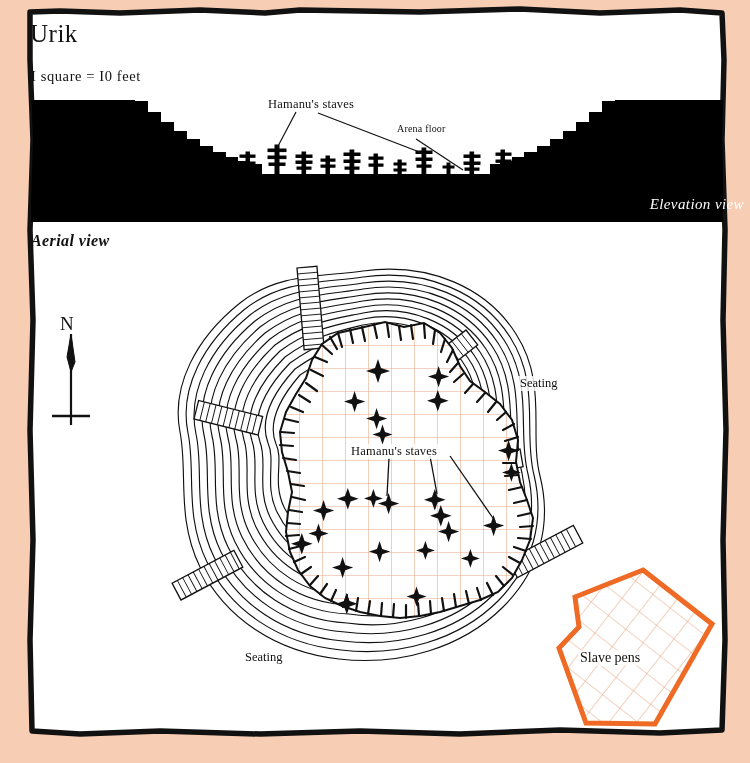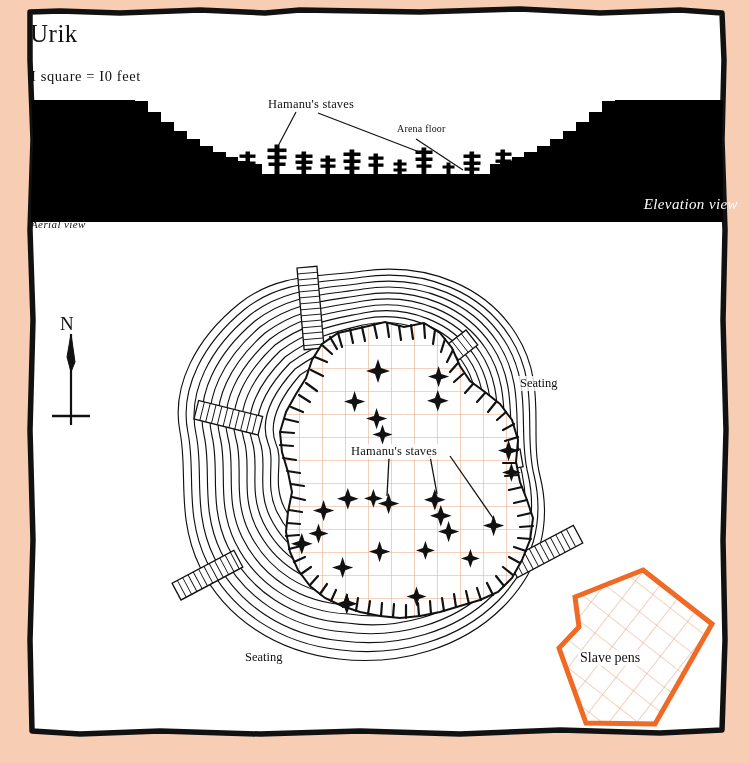--- a/index.html
+++ b/index.html
@@ -12,22 +12,22 @@
     position:relative;
   }
   #map-root{position:absolute;inset:0;width:750px;height:763px;}
   .layer{position:absolute;inset:0;width:750px;height:763px;}
   svg.layer{display:block;}
 
   
   .txt{position:absolute;white-space:nowrap;font-family:"Liberation Serif", serif;color:#111;}
   #page-title{left:30px;top:20px;font-size:25px;letter-spacing:.5px;}
   #scale-note{left:31px;top:52px;font-size:14.5px;letter-spacing:.6px;margin-top:16px;}
-  #elevation-view-label{right:12px;top:196px;font-size:15px;font-style:italic;color:#ffffff;letter-spacing:.4px;}
-  #aerial-view-label{left:31px;top:218px;font-size:11px;font-style:italic;letter-spacing:.4px;}
+  #elevation-view-label{right:6px;top:196px;font-size:15px;font-style:italic;color:#ffffff;letter-spacing:.4px;}
+  #aerial-view-label{left:31px;top:232px;font-size:16px;font-style:italic;letter-spacing:.4px;font-weight:bold;}
   #compass-n{left:60px;top:313px;font-size:19px;}
   #elev-staves-label{left:268px;top:97px;font-size:12.5px;letter-spacing:.2px;}
   #elev-floor-label{left:397px;top:123px;font-size:10px;letter-spacing:.2px;}
   #aerial-staves-label{left:350px;top:444px;font-size:12.5px;letter-spacing:.2px;background:rgba(255,255,255,.80);padding:0 1px;}
   #seating-label-ne{left:518px;top:376px;font-size:12.5px;background:rgba(255,255,255,.82);padding:0 2px;}
   #seating-label-sw{left:243px;top:650px;font-size:12.5px;background:rgba(255,255,255,.82);padding:0 2px;}
   #slave-pens-label{left:578px;top:650px;font-size:14px;background:rgba(255,255,255,.72);padding:0 2px;}
 </style>
 </head>
 <body>

